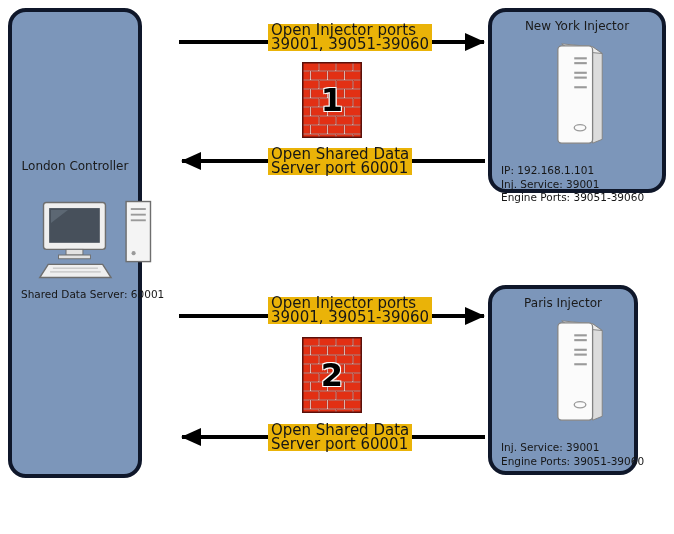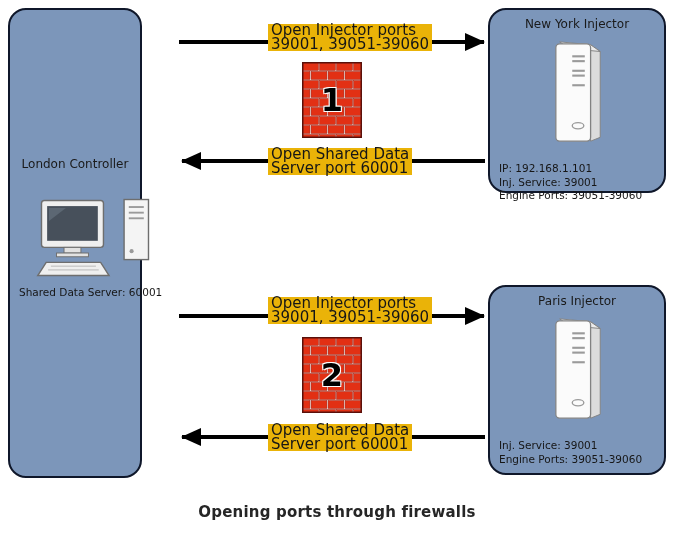--- a/index.html
+++ b/index.html
@@ -2,24 +2,24 @@
 <html><head>
 <meta charset="utf-8">
 <style>
   * { margin: 0; padding: 0; box-sizing: border-box; }
   html, body { background: #ffffff; }
   body { font-family: "DejaVu Sans", "Liberation Sans", sans-serif; color: #1e1e1e; }
 
   .canvas { position: relative; width: 674px; height: 534px; background: #ffffff; overflow: hidden; }
 
   
-  .node { position: absolute; background: #7C96BA; border: 2px solid #0f172a; border-radius: 18px; }
+  .node { position: absolute; background: #7C96BA; border: 4px solid #0f172a; border-radius: 18px; }
   .node-london { left: 8px; top: 8px; width: 134px; height: 470px; }
   .node-ny     { left: 488px; top: 8px; width: 178px; height: 185px; }
-  .node-paris  { left: 488px; top: 285px; width: 178px; height: 190px; }
+  .node-paris  { left: 488px; top: 285px; width: 150px; height: 190px; }
 
   .node-title { position: absolute; left: 0; width: 100%; text-align: center; font-size: 12px; color: #1a1a1a; white-space: nowrap; }
   .node-london .node-title { top: 147px; }
   .node-ny .node-title, .node-paris .node-title { top: 7px; }
 
   .node-details { position: absolute; left: 9px; font-size: 10.5px; line-height: 13.5px; white-space: nowrap; color: #161616; }
   .node-london .node-details { top: 276px; }
   .node-ny .node-details, .node-paris .node-details { top: 152px; }
 
   .icon-desktop { position: absolute; left: 24px; top: 186px; }
@@ -174,15 +174,14 @@
           <rect x="0.6" y="0.6" width="15.8" height="7.8" fill="#e23014" stroke="#9b1507" stroke-width="0.5"></rect>
           <rect x="-7.9" y="9.6" width="15.8" height="7.8" fill="#e23014" stroke="#9b1507" stroke-width="0.5"></rect>
           <rect x="9.1" y="9.6" width="15.8" height="7.8" fill="#e23014" stroke="#9b1507" stroke-width="0.5"></rect>
         </pattern>
       </defs>
       <rect x="0.75" y="0.75" width="58.5" height="74.5" fill="url(#bricks2)" stroke="#5a100a" stroke-width="1.5"></rect>
     </svg>
     <span class="num">2</span>
   </div>
 
-  <div class="caption">Opening ports through firewalls</div>
 
 </div>
 
 </body></html>

